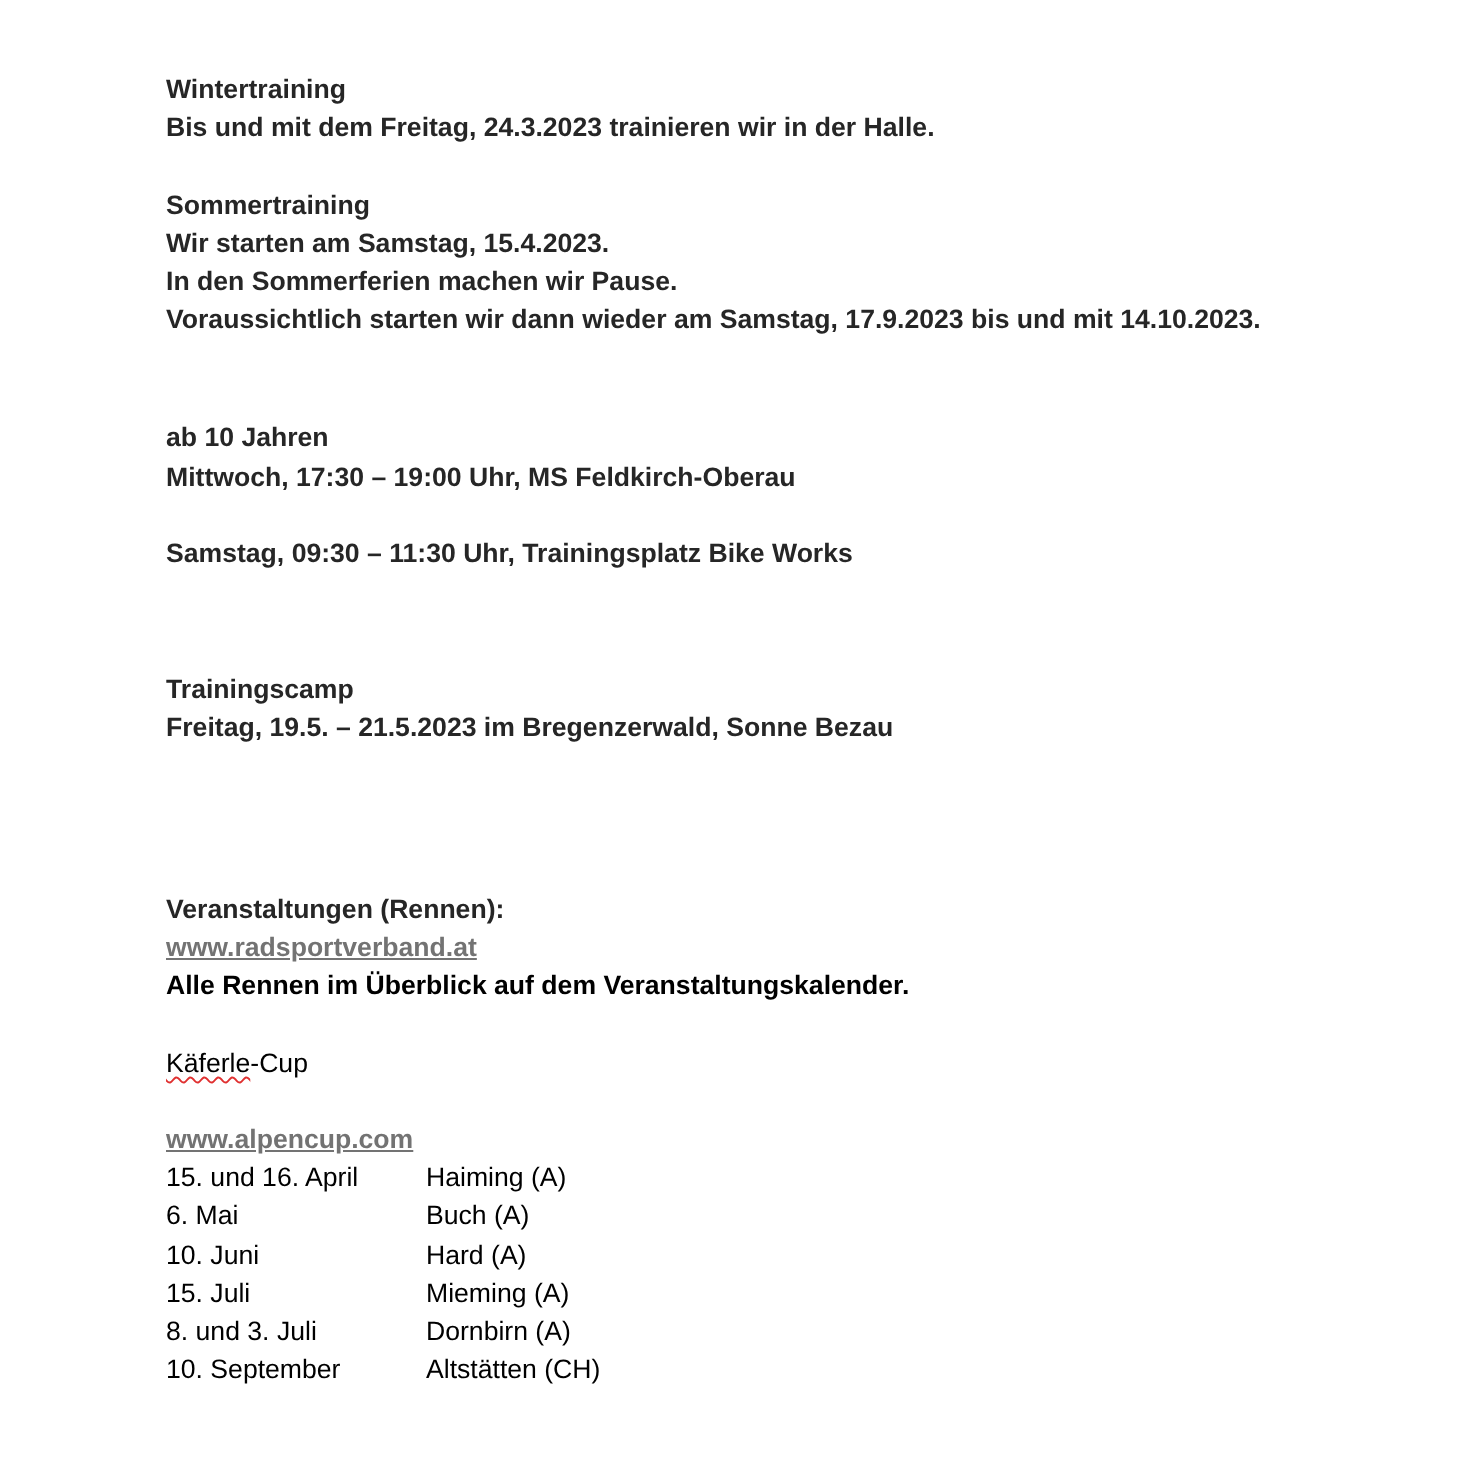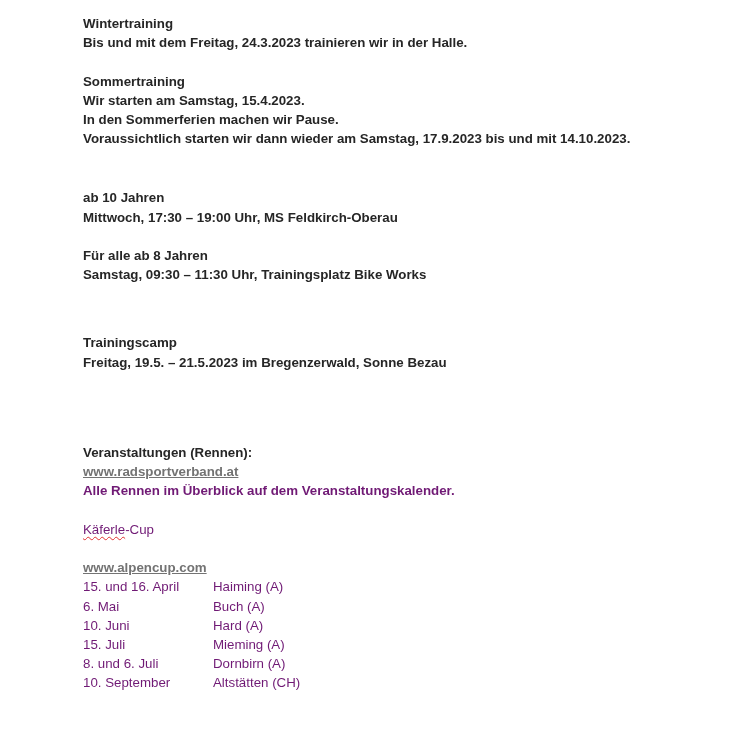--- a/index.html
+++ b/index.html
@@ -16,35 +16,35 @@
     font-size: 13.3px;
     line-height: 19.2px;
     color: #262626;
     -webkit-font-smoothing: antialiased;
   }
   .page {
     position: relative;
     width: 732px;
     height: 732px;
     box-sizing: border-box;
-    padding: 14px 60px 0 83px;
+    padding: 35px 60px 0 83px;
   }
   .block { margin: 0; padding: 0; }
   .line {
     margin: 0;
     padding: 0;
     white-space: pre;
     line-height: 19.2px;
     min-height: 19.2px;
     font-weight: bold;
   }
   .bold { font-weight: bold; }
   .spacer { height: 19.2px; line-height: 19.2px; }
   .spacer-sm { height: 9px; line-height: 9px; }
-  .gray { color: #701a75; }
+  .gray { color: #000000; }
   .link {
     color: #737373;
     text-decoration: underline;
     text-underline-offset: 1px;
     cursor: pointer;
     display: inline;
   }
   .row {
     display: flex;
     line-height: 19.2px;
@@ -91,21 +91,20 @@
   <div class="section-gap-lg"></div>
 
   <div class="block">
     <p class="line">ab 10 Jahren</p>
     <p class="line">Mittwoch, 17:30 – 19:00 Uhr, MS Feldkirch-Oberau</p>
   </div>
 
   <div class="spacer"></div>
 
   <div class="block">
-    <p class="line">Für alle ab 8 Jahren</p>
     <p class="line">Samstag, 09:30 – 11:30 Uhr, Trainingsplatz Bike Works</p>
   </div>
 
   <div class="section-gap-lg"></div>
   <div class="spacer-sm"></div>
 
   <div class="block">
     <p class="line bold">Trainingscamp</p>
     <p class="line">Freitag, 19.5. – 21.5.2023 im Bregenzerwald, Sonne Bezau</p>
   </div>
@@ -139,21 +138,21 @@
       </div>
       <div class="row gray">
         <span class="col-date">10. Juni</span>
         <span class="col-place">Hard (A)</span>
       </div>
       <div class="row gray">
         <span class="col-date">15. Juli</span>
         <span class="col-place">Mieming (A)</span>
       </div>
       <div class="row gray">
-        <span class="col-date">8. und 6. Juli</span>
+        <span class="col-date">8. und 3. Juli</span>
         <span class="col-place">Dornbirn (A)</span>
       </div>
       <div class="row gray">
         <span class="col-date">10. September</span>
         <span class="col-place">Altstätten (CH)</span>
       </div>
     </div>
 
     <div class="spacer"></div>
 

